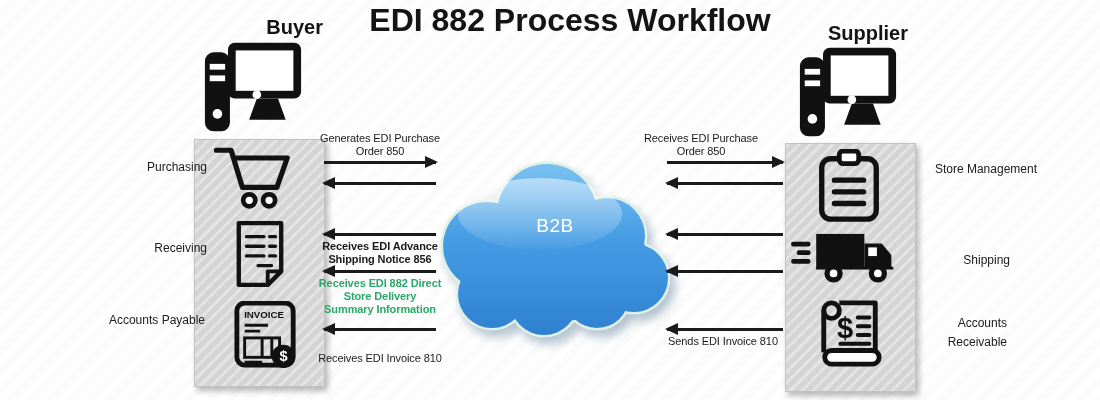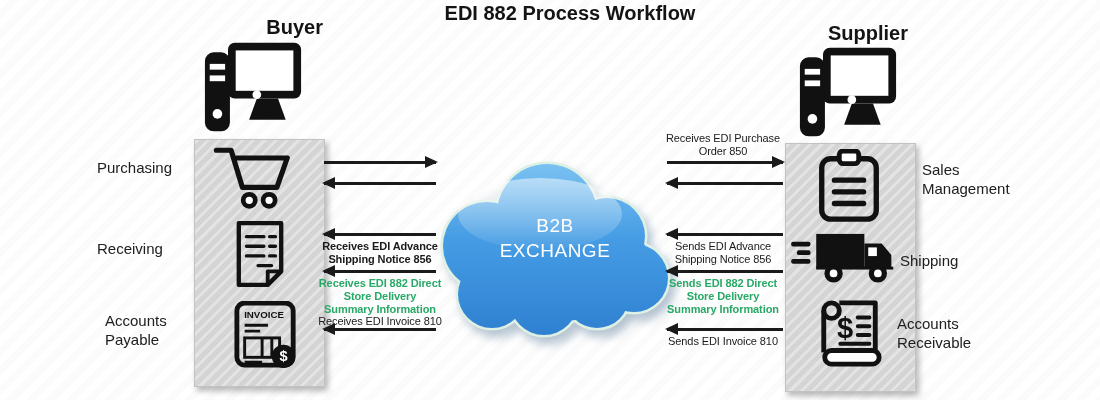--- a/index.html
+++ b/index.html
@@ -3,34 +3,34 @@
 <meta charset="utf-8">
 <style>
   html,body{margin:0;padding:0;}
   #stage{
     position:relative;width:1100px;height:400px;overflow:hidden;
     font-family:"Liberation Sans",sans-serif;
     background:repeating-linear-gradient(135deg,#ffffff 0 7px,#fbfbfb 7px 14px);
   }
   .title{
     position:absolute;left:300px;top:2px;width:540px;text-align:center;
-    font-size:20px;font-weight:600;color:#141414;letter-spacing:0;
+    font-size:32px;font-weight:600;color:#141414;letter-spacing:0;
   }
   .actor-label{
     position:absolute;width:120px;text-align:right;
     font-size:20px;font-weight:bold;color:#141414;
   }
   .panel{
     position:absolute;width:129px;height:246px;
     background:repeating-linear-gradient(135deg,rgba(255,255,255,.28) 0 3px,rgba(0,0,0,.02) 3px 8px),#d8d8d8;
     border:1px solid #c2c2c2;
     box-shadow:3px 4px 6px rgba(0,0,0,.28);
   }
   .dept{
-    position:absolute;font-size:15px;line-height:19px;text-align:left;color:#202020;
+    position:absolute;font-size:12px;line-height:19px;text-align:right;color:#202020;
   }
   .fl{
     position:absolute;font-size:11px;line-height:13px;text-align:center;
     color:#1a1a1a;letter-spacing:-0.1px;
   }
   .fl.green{color:#29a968;font-weight:bold;}
   .fl.nowrap{white-space:nowrap;}
   .arr{position:absolute;height:2.5px;background:#1a1a1a;}
   .arr.dir-right::after{
     content:"";position:absolute;right:-2px;top:-5.2px;width:0;height:0;
@@ -141,21 +141,21 @@
       <path d="M9,15 V58" fill="none" stroke="#111" stroke-width="5"></path>
       <rect x="10" y="56" width="56" height="14" rx="7" fill="#fff" stroke="#111" stroke-width="5"></rect>
       <text x="31" y="43" font-size="30" font-weight="bold" text-anchor="middle" fill="#111" font-family="Liberation Sans, sans-serif">$</text>
       <path d="M44,22 H56 M44,31 H56 M44,40 H56 M26,49 H56" stroke="#111" stroke-width="4" stroke-linecap="round"></path>
     </svg>
   </div>
 
   <div class="dept" style="left:97px;top:158px;width:110px;">Purchasing</div>
   <div class="dept" style="left:105px;top:311px;width:100px;">Accounts Payable</div>
   <div class="dept" style="left:97px;top:239px;width:110px;">Receiving</div>
-  <div class="dept" style="left:922px;top:160px;width:115px;">Sales Management</div>
+  <div class="dept" style="left:922px;top:160px;width:115px;">Store Management</div>
   <div class="dept" style="left:900px;top:251px;width:110px;">Shipping</div>
   <div class="dept" style="left:897px;top:314px;width:110px;">Accounts Receivable</div>
 
   <div class="cloud-wrap">
     <svg width="245" height="185" viewBox="0 0 245 185">
       <defs>
         <linearGradient id="cg" gradientUnits="userSpaceOnUse" x1="0" y1="0" x2="0" y2="185">
           <stop offset="0" stop-color="#7fc5f3"></stop>
           <stop offset="0.45" stop-color="#459ce4"></stop>
           <stop offset="1" stop-color="#2e7fd0"></stop>
@@ -185,43 +185,41 @@
         <circle cx="165" cy="140" r="32"></circle>
           <circle cx="112" cy="145" r="34"></circle>
         <circle cx="60" cy="138" r="34"></circle>
           <ellipse cx="125" cy="110" rx="95" ry="55"></ellipse>
       </g>
       <ellipse cx="108" cy="58" rx="82" ry="36" fill="url(#hl)"></ellipse>
     </svg>
   </div>
   <div class="cloud-text">
     <div>B2B</div>
-    <div>EXCHANGE</div>
-  </div>
-
+  </div>
+
+  <div class="fl" style="left:318px;top:132px;width:124px;">Generates EDI Purchase Order 850</div>
   <div class="arr dir-right" style="left:324px;top:161px;width:112px;"></div>
 
   <div class="arr dir-left" style="left:324px;top:182px;width:112px;"></div>
 
   <div class="arr dir-left" style="left:324px;top:233px;width:112px;"></div>
   <div class="fl" style="left:318px;top:240px;width:124px;font-weight:bold;">Receives EDI Advance Shipping Notice 856</div>
 
   <div class="arr dir-left" style="left:324px;top:270px;width:112px;"></div>
   <div class="fl green" style="left:318px;top:277px;width:124px;">Receives EDI 882 Direct Store Delivery Summary Information</div>
 
   <div class="arr dir-left" style="left:324px;top:328px;width:112px;"></div>
-  <div class="fl nowrap" style="left:318px;top:315px;width:124px;">Receives EDI Invoice 810</div>
-
-  <div class="fl" style="left:661px;top:132px;width:124px;">Receives EDI Purchase Order 850</div>
+  <div class="fl nowrap" style="left:318px;top:352px;width:124px;">Receives EDI Invoice 810</div>
+
+  <div class="fl" style="left:639px;top:132px;width:124px;">Receives EDI Purchase Order 850</div>
   <div class="arr dir-right" style="left:667px;top:161px;width:116px;"></div>
 
   <div class="arr dir-left" style="left:667px;top:182px;width:116px;"></div>
 
   <div class="arr dir-left" style="left:667px;top:233px;width:116px;"></div>
-  <div class="fl" style="left:661px;top:240px;width:124px;">Sends EDI Advance Shipping Notice 856</div>
 
   <div class="arr dir-left" style="left:667px;top:270px;width:116px;"></div>
-  <div class="fl green" style="left:661px;top:277px;width:124px;">Sends EDI 882 Direct Store Delivery Summary Information</div>
 
   <div class="arr dir-left" style="left:667px;top:328px;width:116px;"></div>
   <div class="fl nowrap" style="left:661px;top:335px;width:124px;">Sends EDI Invoice 810</div>
 
 </div>
 
 </body></html>

